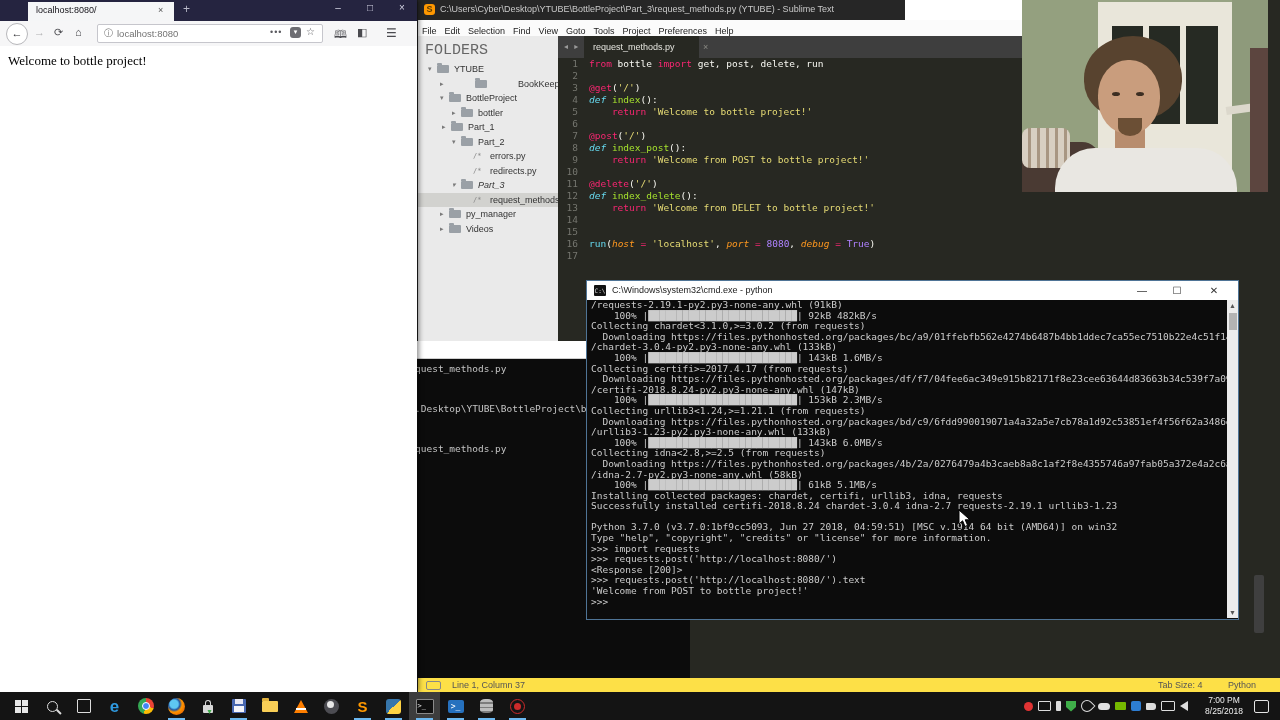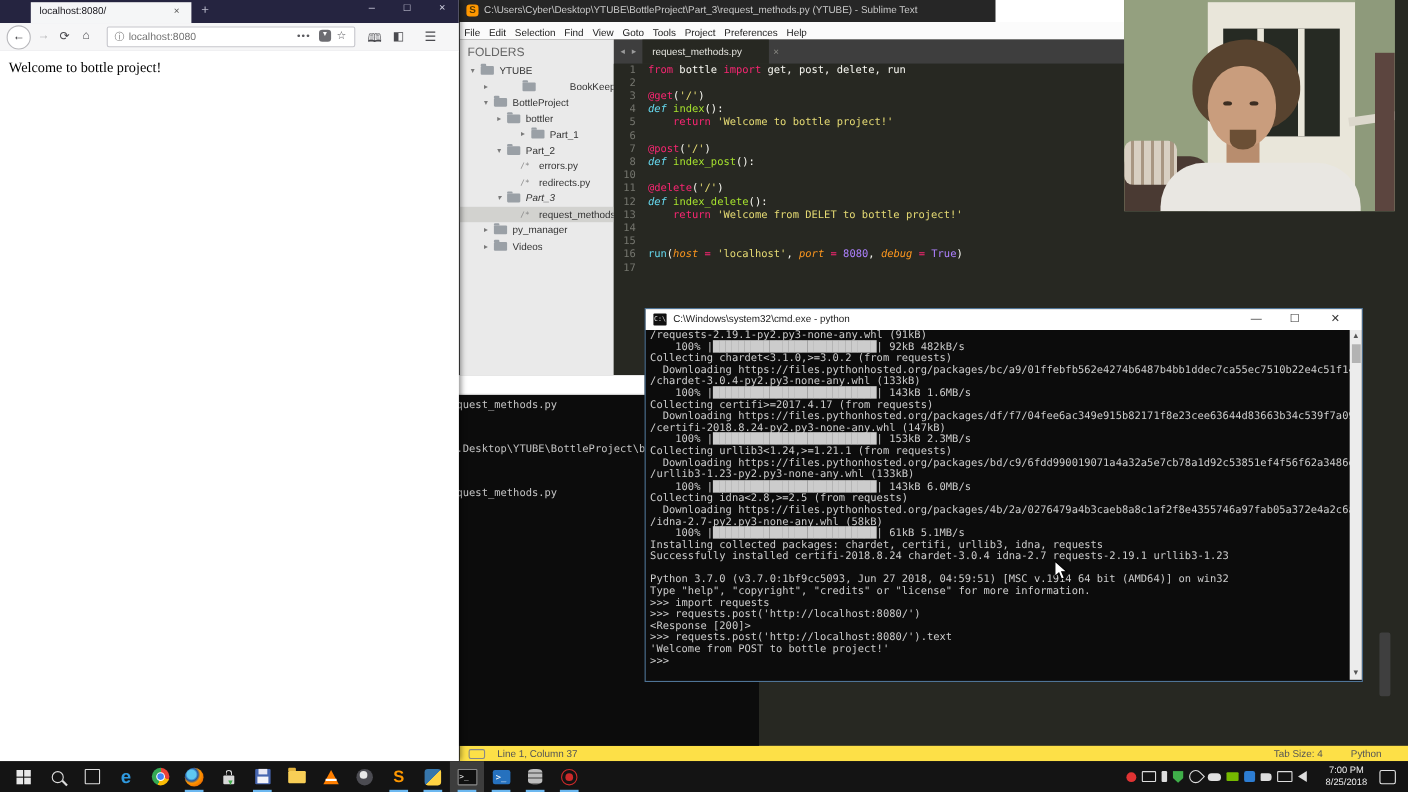--- a/index.html
+++ b/index.html
@@ -18,21 +18,21 @@
   #st-menubar{left:0;top:20px;width:604px;height:16px;background:#fbfbfb;}
   .st-menu{display:inline-block;padding:0 4px;font-size:9px;color:#222;line-height:16px;}
   #st-tabstrip{left:140px;top:36px;width:464px;height:22px;background:#3e3e3e;}
   #st-tab-arrows{left:6px;top:6px;color:#9a9a9a;font-size:8px;letter-spacing:2px;}
   #st-tab{left:26px;top:0;width:106px;height:22px;background:#272822;color:#e4e4de;
           font-size:9px;line-height:22px;padding-left:9px;}
   #st-tab-close{left:119px;top:0;color:#8a8a84;font-size:9px;line-height:22px;}
 
   
   #st-sidebar{left:0;top:36px;width:140px;height:305px;background:#eaeaea;overflow:hidden;}
-  #st-folders-label{margin:6px 0 3px 7px;font-size:11px;color:#666;}
+  #st-folders-label{margin:6px 0 3px 7px;font-size:15px;color:#666;font-family:Liberation Mono, monospace;}
   .trow{height:14.5px;display:flex;align-items:center;font-size:9px;color:#333;white-space:nowrap;}
   .trow.sel{background:#d2d2cf;}
   .tar{width:9px;color:#7a7a7a;font-size:7px;flex:none;}
   .tfold{width:12px;height:8px;background:#9aa0a6;border-radius:1px;margin-right:5px;flex:none;
          position:relative;}
   .tfold:before{content:"";position:absolute;left:0;top:-2px;width:5px;height:2px;background:#9aa0a6;
          border-radius:1px 1px 0 0;}
   .tfile{width:13px;color:#888;font-size:7px;margin-right:4px;flex:none;font-family:"DejaVu Sans Mono",monospace;}
   .tlab{overflow:hidden;}
 
@@ -232,21 +232,21 @@
           <div class="trow" style="padding-left: 22px;">
             <span class="tar">▾</span>
             <span class="tfold"></span>
             <span class="tlab">BottleProject</span>
           </div>
           <div class="trow" style="padding-left: 34px;">
             <span class="tar">▸</span>
             <span class="tfold"></span>
             <span class="tlab">bottler</span>
           </div>
-          <div class="trow" style="padding-left: 24px; justify-content: center;">
+          <div class="trow" style="padding-left: 24px;">
             <span class="tar">▸</span>
             <span class="tfold"></span>
             <span class="tlab">Part_1</span>
           </div>
           <div class="trow" style="padding-left: 34px;">
             <span class="tar">▾</span>
             <span class="tfold"></span>
             <span class="tlab">Part_2</span>
           </div>
           <div class="trow" style="padding-left: 46px;">
@@ -284,20 +284,21 @@
     <div id="st-editor" class="abs">
       <div id="st-code">
           <div class="cl"><span class="ln">1</span><span class="tk-kw">from</span><span class="tk-pln"> bottle </span><span class="tk-kw">import</span><span class="tk-pln"> get, post, delete, run</span></div>
           <div class="cl"><span class="ln">2</span></div>
           <div class="cl"><span class="ln">3</span><span class="tk-kw">@get</span><span class="tk-pln">(</span><span class="tk-str">'/'</span><span class="tk-pln">)</span></div>
           <div class="cl"><span class="ln">4</span><span class="tk-def">def</span><span class="tk-pln"> </span><span class="tk-fn">index</span><span class="tk-pln">():</span></div>
           <div class="cl"><span class="ln">5</span><span class="tk-pln">    </span><span class="tk-kw">return</span><span class="tk-pln"> </span><span class="tk-str">'Welcome to bottle project!'</span></div>
           <div class="cl"><span class="ln">6</span></div>
           <div class="cl"><span class="ln">7</span><span class="tk-kw">@post</span><span class="tk-pln">(</span><span class="tk-str">'/'</span><span class="tk-pln">)</span></div>
           <div class="cl"><span class="ln">8</span><span class="tk-def">def</span><span class="tk-pln"> </span><span class="tk-fn">index_post</span><span class="tk-pln">():</span></div>
+          <div class="cl"><span class="ln">9</span><span class="tk-pln">    </span><span class="tk-kw">return</span><span class="tk-pln"> </span><span class="tk-str">'Welcome from POST to bottle project!'</span></div>
           <div class="cl"><span class="ln">10</span></div>
           <div class="cl"><span class="ln">11</span><span class="tk-kw">@delete</span><span class="tk-pln">(</span><span class="tk-str">'/'</span><span class="tk-pln">)</span></div>
           <div class="cl"><span class="ln">12</span><span class="tk-def">def</span><span class="tk-pln"> </span><span class="tk-fn">index_delete</span><span class="tk-pln">():</span></div>
           <div class="cl"><span class="ln">13</span><span class="tk-pln">    </span><span class="tk-kw">return</span><span class="tk-pln"> </span><span class="tk-str">'Welcome from DELET to bottle project!'</span></div>
           <div class="cl"><span class="ln">14</span></div>
           <div class="cl"><span class="ln">15</span></div>
           <div class="cl"><span class="ln">16</span><span class="tk-cy">run</span><span class="tk-pln">(</span><span class="tk-arg">host</span><span class="tk-pln"> </span><span class="tk-kw">=</span><span class="tk-pln"> </span><span class="tk-str">'localhost'</span><span class="tk-pln">, </span><span class="tk-arg">port</span><span class="tk-pln"> </span><span class="tk-kw">=</span><span class="tk-pln"> </span><span class="tk-num">8080</span><span class="tk-pln">, </span><span class="tk-arg">debug</span><span class="tk-pln"> </span><span class="tk-kw">=</span><span class="tk-pln"> </span><span class="tk-num">True</span><span class="tk-pln">)</span></div>
           <div class="cl"><span class="ln">17</span></div>
         </div>
     </div>

